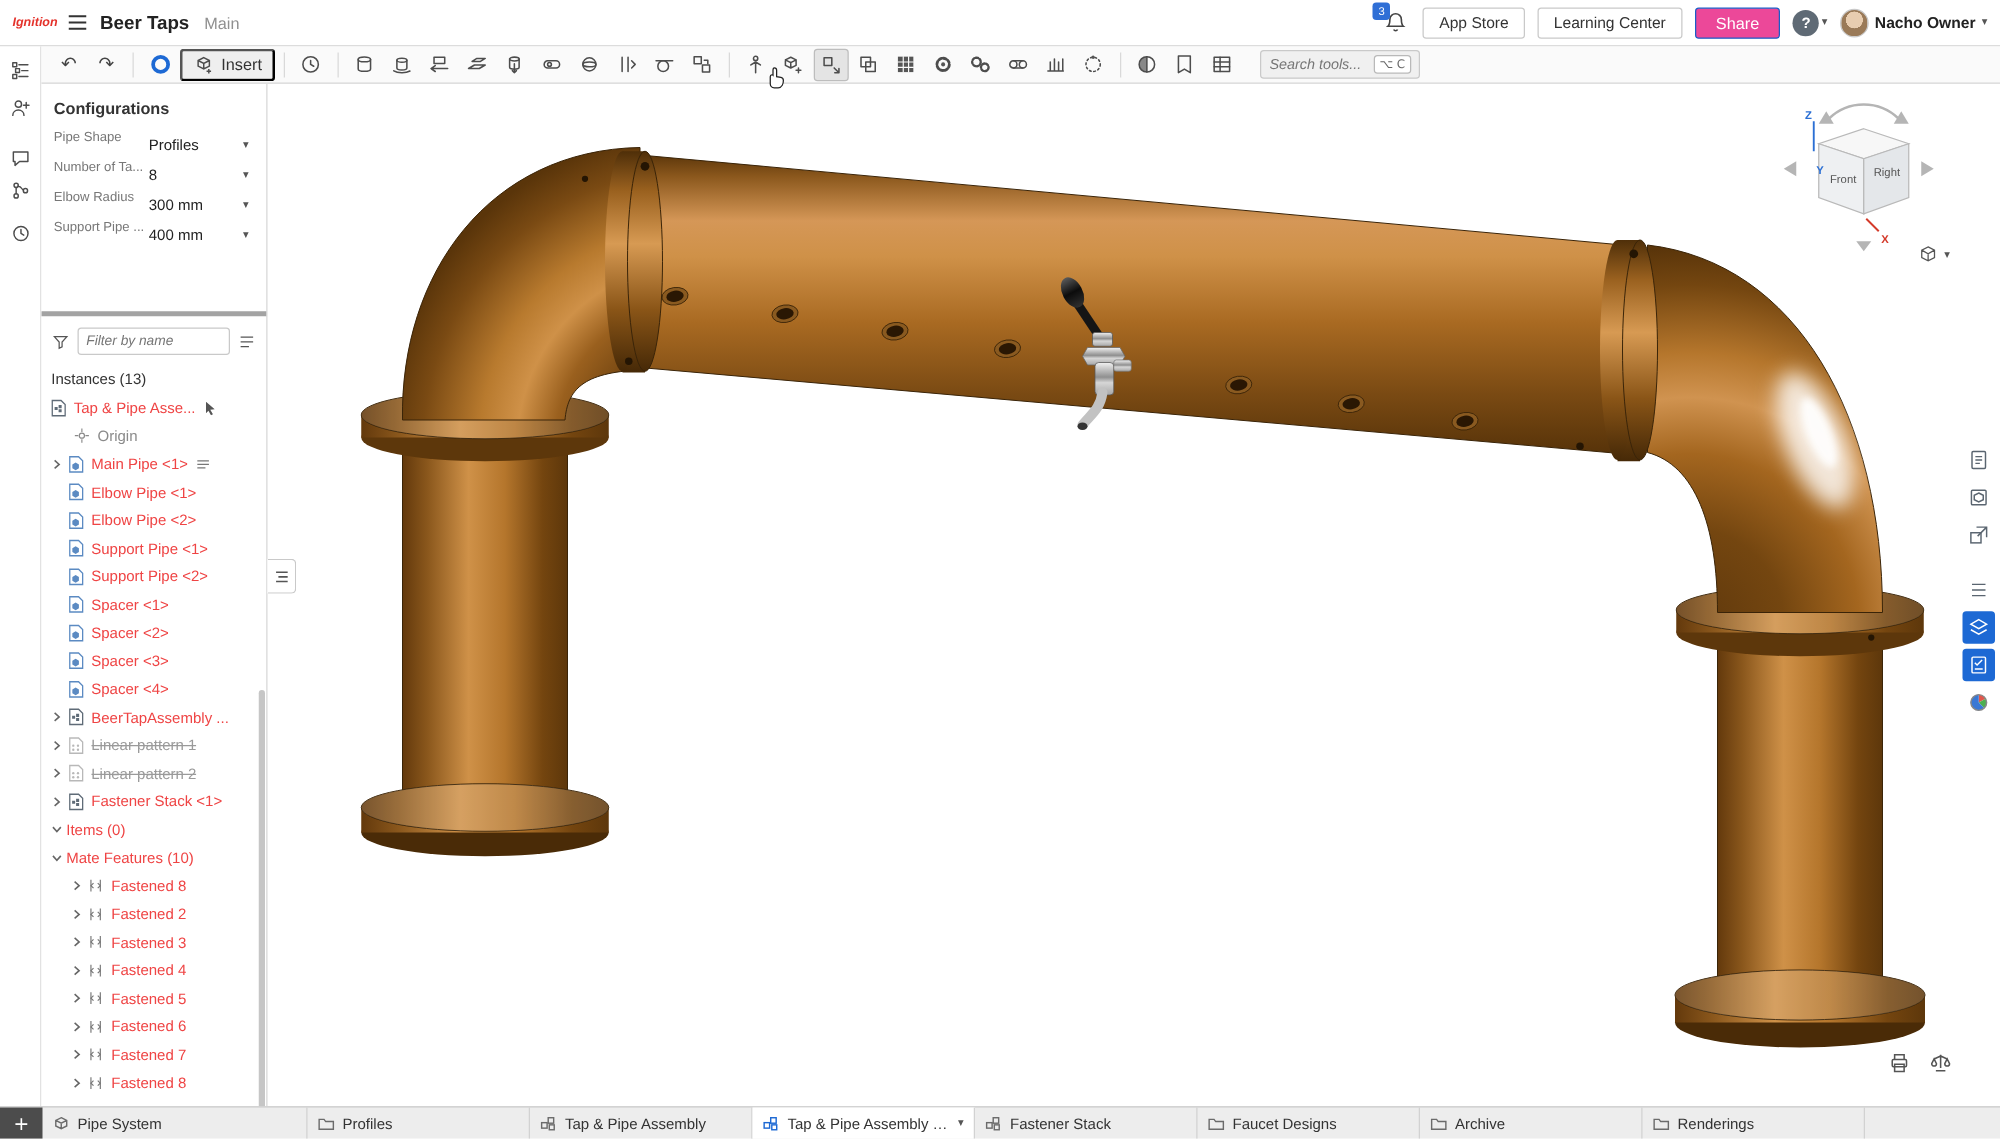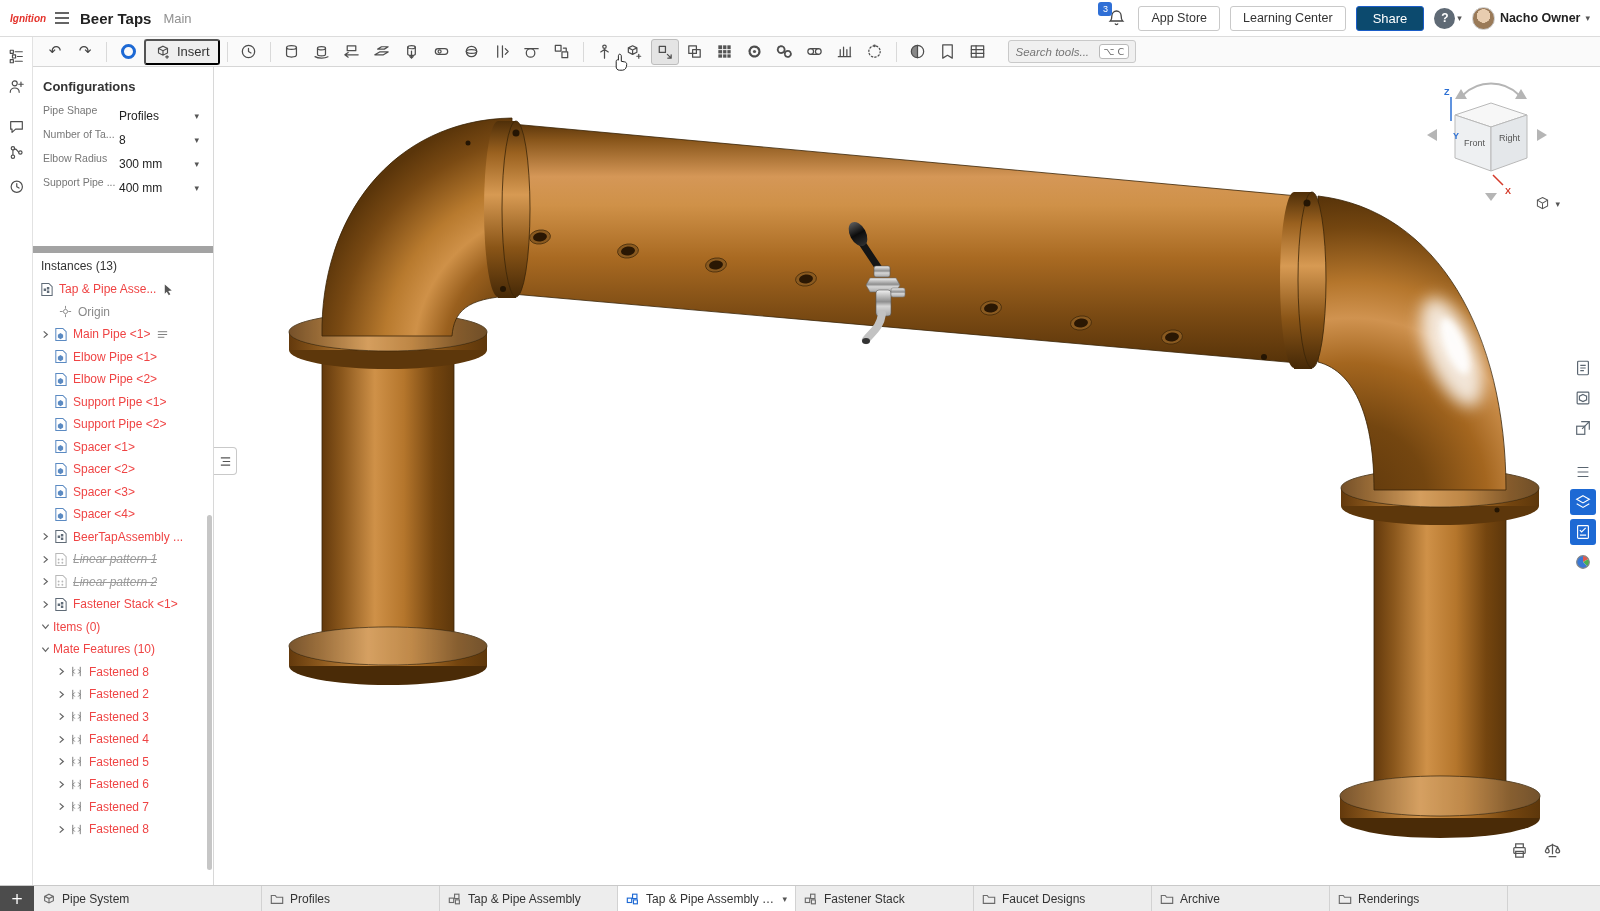--- a/index.html
+++ b/index.html
@@ -13,21 +13,21 @@
 .logo{color:#e4322b;font-weight:700;font-style:italic;font-size:10px;width:34px}
 .burger svg{display:block}
 .doc-title{font-size:15px;font-weight:700;color:#222}
 .ws-name{font-size:13px;color:#909090;margin-left:2px}
 .spacer{flex:1}
 .bell{position:relative;width:24px;height:24px;display:flex;align-items:center;justify-content:center}
 .badge{position:absolute;top:-4px;left:-6px;min-width:14px;height:14px;background:#2f6fd6;color:#fff;
   border-radius:3px;font-size:9px;display:flex;align-items:center;justify-content:center;padding:0 2px}
 .hbtn{height:25px;padding:0 12px;background:#fff;border:1px solid #c9c9c9;border-radius:3px;
   font-size:12.5px;color:#333;display:flex;align-items:center}
-.share{height:25px;padding:0 16px;background:#0c4a6e;border:1px solid #1a5dc8;border-radius:3px;
+.share{height:25px;padding:0 16px;background:#ec4899;border:1px solid #1a5dc8;border-radius:3px;
   color:#fff;font-size:13px;display:flex;align-items:center}
 .helpwrap{display:flex;align-items:center;gap:2px}
 .help{width:21px;height:21px;border-radius:50%;background:#5f6a75;color:#fff;font-size:12px;font-weight:700;
   display:flex;align-items:center;justify-content:center}
 .caret{font-family:"DejaVu Sans",sans-serif;font-size:9px;color:#555}
 .avatar{width:23px;height:23px;border-radius:50%;border:1px solid #c9c9c9;
   background:radial-gradient(circle at 50% 38%, #e8cdb0 0 40%, #9a7a58 41% 100%)}
 .user{display:flex;align-items:center;gap:5px;font-size:12.5px;color:#222;font-weight:600}
 
 
@@ -50,39 +50,39 @@
 
 
 .leftstrip{position:absolute;top:37px;left:0;width:33px;bottom:26px;background:#fff;border-right:1px solid #e2e2e2;
   display:flex;flex-direction:column;align-items:center;padding-top:7px;z-index:25}
 .sbtn{width:24px;height:24px;display:flex;align-items:center;justify-content:center}
 .sbtn svg{width:17px;height:17px;stroke:#4d4d4d;fill:none;stroke-width:1.3;stroke-linecap:round;stroke-linejoin:round}
 
 
 .sidepanel{position:absolute;left:33px;top:67px;width:181px;bottom:26px;background:#fff;
   border-right:1px solid #d8d8d8;z-index:10;display:flex;flex-direction:column}
-.config{padding:12px 10px 0;height:186px;border-bottom:7px solid #a3a3a3}
+.config{padding:12px 10px 0;height:186px;border-bottom:4px solid #a3a3a3}
 .config h3{font-size:13px;font-weight:700;color:#333;margin-bottom:10px}
 .cfgrow{display:flex;height:24px}
 .cfglabel{width:72px;font-size:10.5px;color:#777;white-space:nowrap;overflow:hidden}
 .cfgval{flex:1;display:flex;align-items:center;justify-content:space-between;font-size:12px;color:#222;padding:2px 4px}
 .filterrow{display:flex;align-items:center;gap:6px;padding:9px 8px 6px}
 .filterrow svg{width:15px;height:15px;stroke:#555;fill:none;stroke-width:1.2;flex:0 0 auto}
 .filterrow input{flex:1;height:22px;border:1px solid #c9c9c9;border-radius:3px;padding:0 6px;
   font-size:11px;font-style:italic;color:#555;outline:none;min-width:0;font-family:"Liberation Sans",sans-serif}
 .secheader{padding:6px 8px 2px;font-size:12px;color:#333}
 .tree{flex:1;overflow:hidden;position:relative;padding-top:3px}
 .trow{display:flex;align-items:center;height:22.5px;padding-left:6px;white-space:nowrap}
 .chev{width:13px;height:13px;flex:0 0 13px;display:flex;align-items:center;justify-content:center;margin-right:1px}
 .chev svg{width:9px;height:9px;stroke:#666;fill:none;stroke-width:1.4}
 .ticon{width:15px;height:15px;flex:0 0 15px;margin-right:5px}
 .ticon svg{width:15px;height:15px}
 .tlabel{font-size:12px;color:#ef4444;overflow:hidden;text-overflow:ellipsis}
 .dim .tlabel{color:#8a8a8a}
-.suppressed .tlabel{color:#9a9a9a;font-style:italic;text-decoration:line-through}
+.suppressed .tlabel{color:#9a9a9a;text-decoration:line-through}
 .afterico{margin-left:6px;width:13px;height:13px;flex:0 0 13px}
 .afterico svg{width:13px;height:13px}
 .scrollthumb{position:absolute;right:1px;top:240px;width:5px;height:355px;background:#c6c6c6;border-radius:3px}
 
 
 .panelhandle{position:absolute;left:214px;top:447px;width:23px;height:28px;background:#fff;
   border:1px solid #c9c9c9;border-left:none;border-radius:0 4px 4px 0;display:flex;align-items:center;
   justify-content:center;z-index:15}
 .panelhandle svg{width:13px;height:13px;stroke:#555;fill:none;stroke-width:1.3}
 
@@ -104,21 +104,21 @@
 
 .handcursor{position:absolute;left:612px;top:52px;width:20px;height:24px;z-index:60;pointer-events:none}
 
 
 .tabbar{position:absolute;left:0;right:0;bottom:0;height:26px;background:#ededed;border-top:1px solid #c9c9c9;
   display:flex;z-index:30}
 .plus{width:34px;background:#4c4c4c;color:#fff;display:flex;align-items:center;justify-content:center;
   font-size:15px;font-family:"DejaVu Sans",sans-serif}
 .tab{width:178px;display:flex;align-items:center;gap:6px;padding:0 8px;border-right:1px solid #d2d2d2;
   font-size:12px;color:#333;overflow:hidden}
-.tab.first{width:228px}
+.tab.first{width:212px}
 .tab.active{background:#fff}
 .tab .lbl{white-space:nowrap;overflow:hidden;text-overflow:ellipsis}
 .tab svg{width:14px;height:14px;stroke:#6b6b6b;fill:none;stroke-width:1.3;flex:0 0 auto}
 .tab.active svg{stroke:#1d69d4}
 </style>
 </head>
 <body>
 
 <div class="app">
 
@@ -392,20 +392,29 @@
       </div>
       <div class="cfgrow">
         <span class="cfglabel">Support Pipe ...</span>
         <span class="cfgval">
           <span>400 mm</span>
           <span class="caret">▾</span>
         </span>
       </div>
     </div>
 
+    <div class="filterrow">
+      <svg viewBox="0 0 18 18">
+          <path d="M3 4h12l-4.6 5.2v4.6l-2.8 1.4V9.2z"></path>
+        </svg>
+      <input type="text" placeholder="Filter by name" style="">
+      <svg viewBox="0 0 18 18">
+          <path d="M3 4.5h12M3 9h12M3 13.5h8"></path>
+        </svg>
+    </div>
 
     <div class="secheader">Instances (13)</div>
 
     <div class="tree">
 
       <div class="trow">
         <span class="ticon"><svg viewBox="0 0 16 16">
               <path d="M3 1.5h7.5L14 5v9.5H3z" fill="#fff" stroke="#5f6b77" stroke-width="1.1"></path>
               <path d="M5 7h2.6v2.6H5zM8.4 5.4H11V8H8.4zM8.4 9H11v2.6H8.4z" fill="#5f6b77"></path>
             </svg></span>

